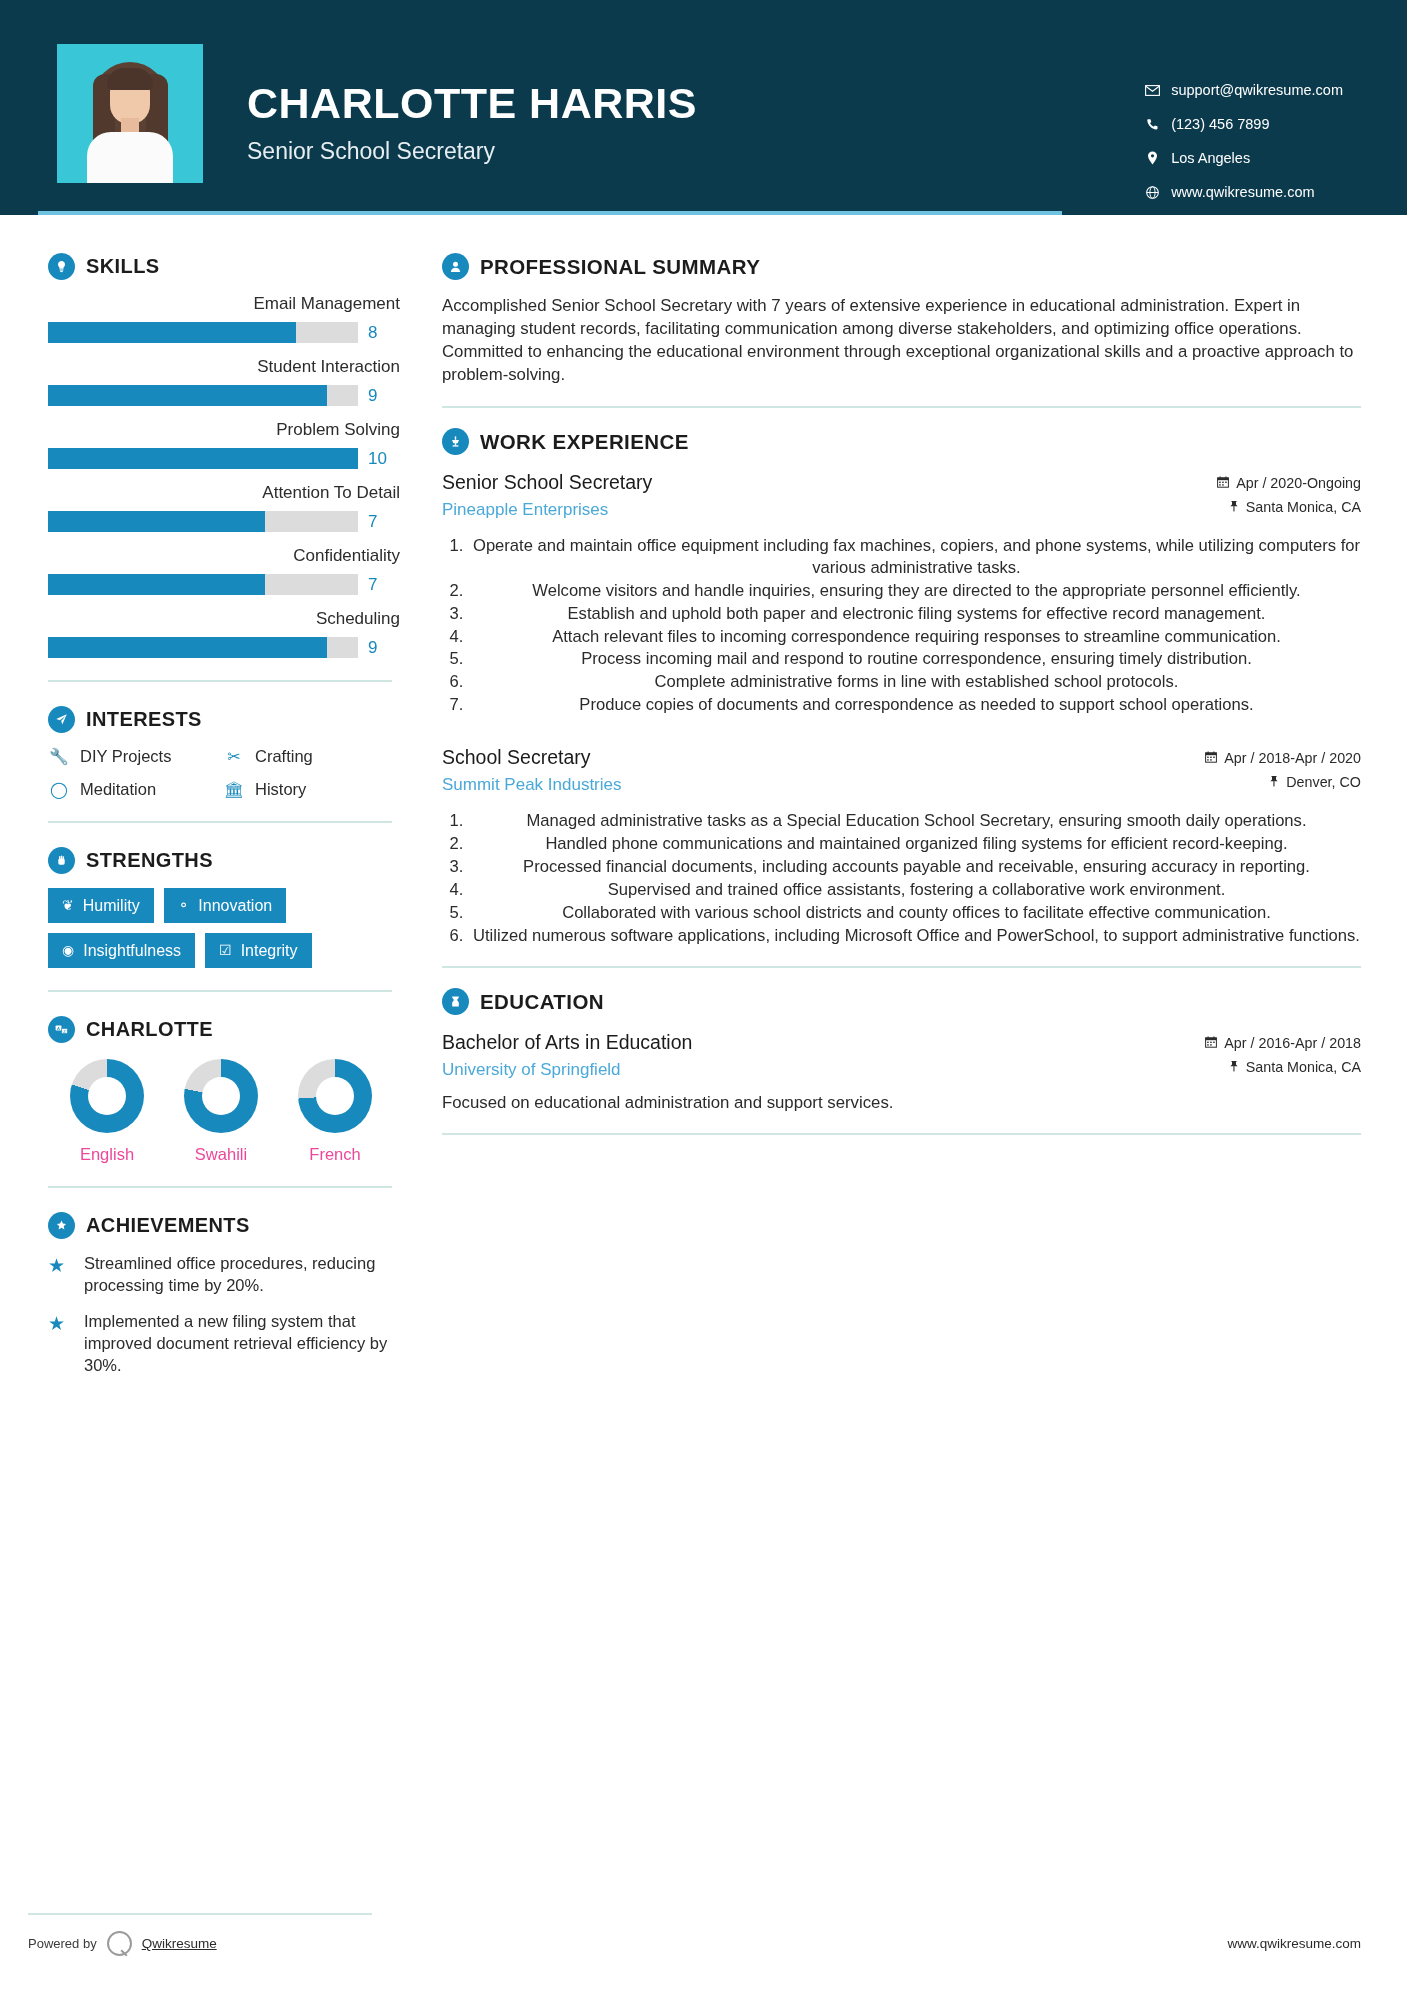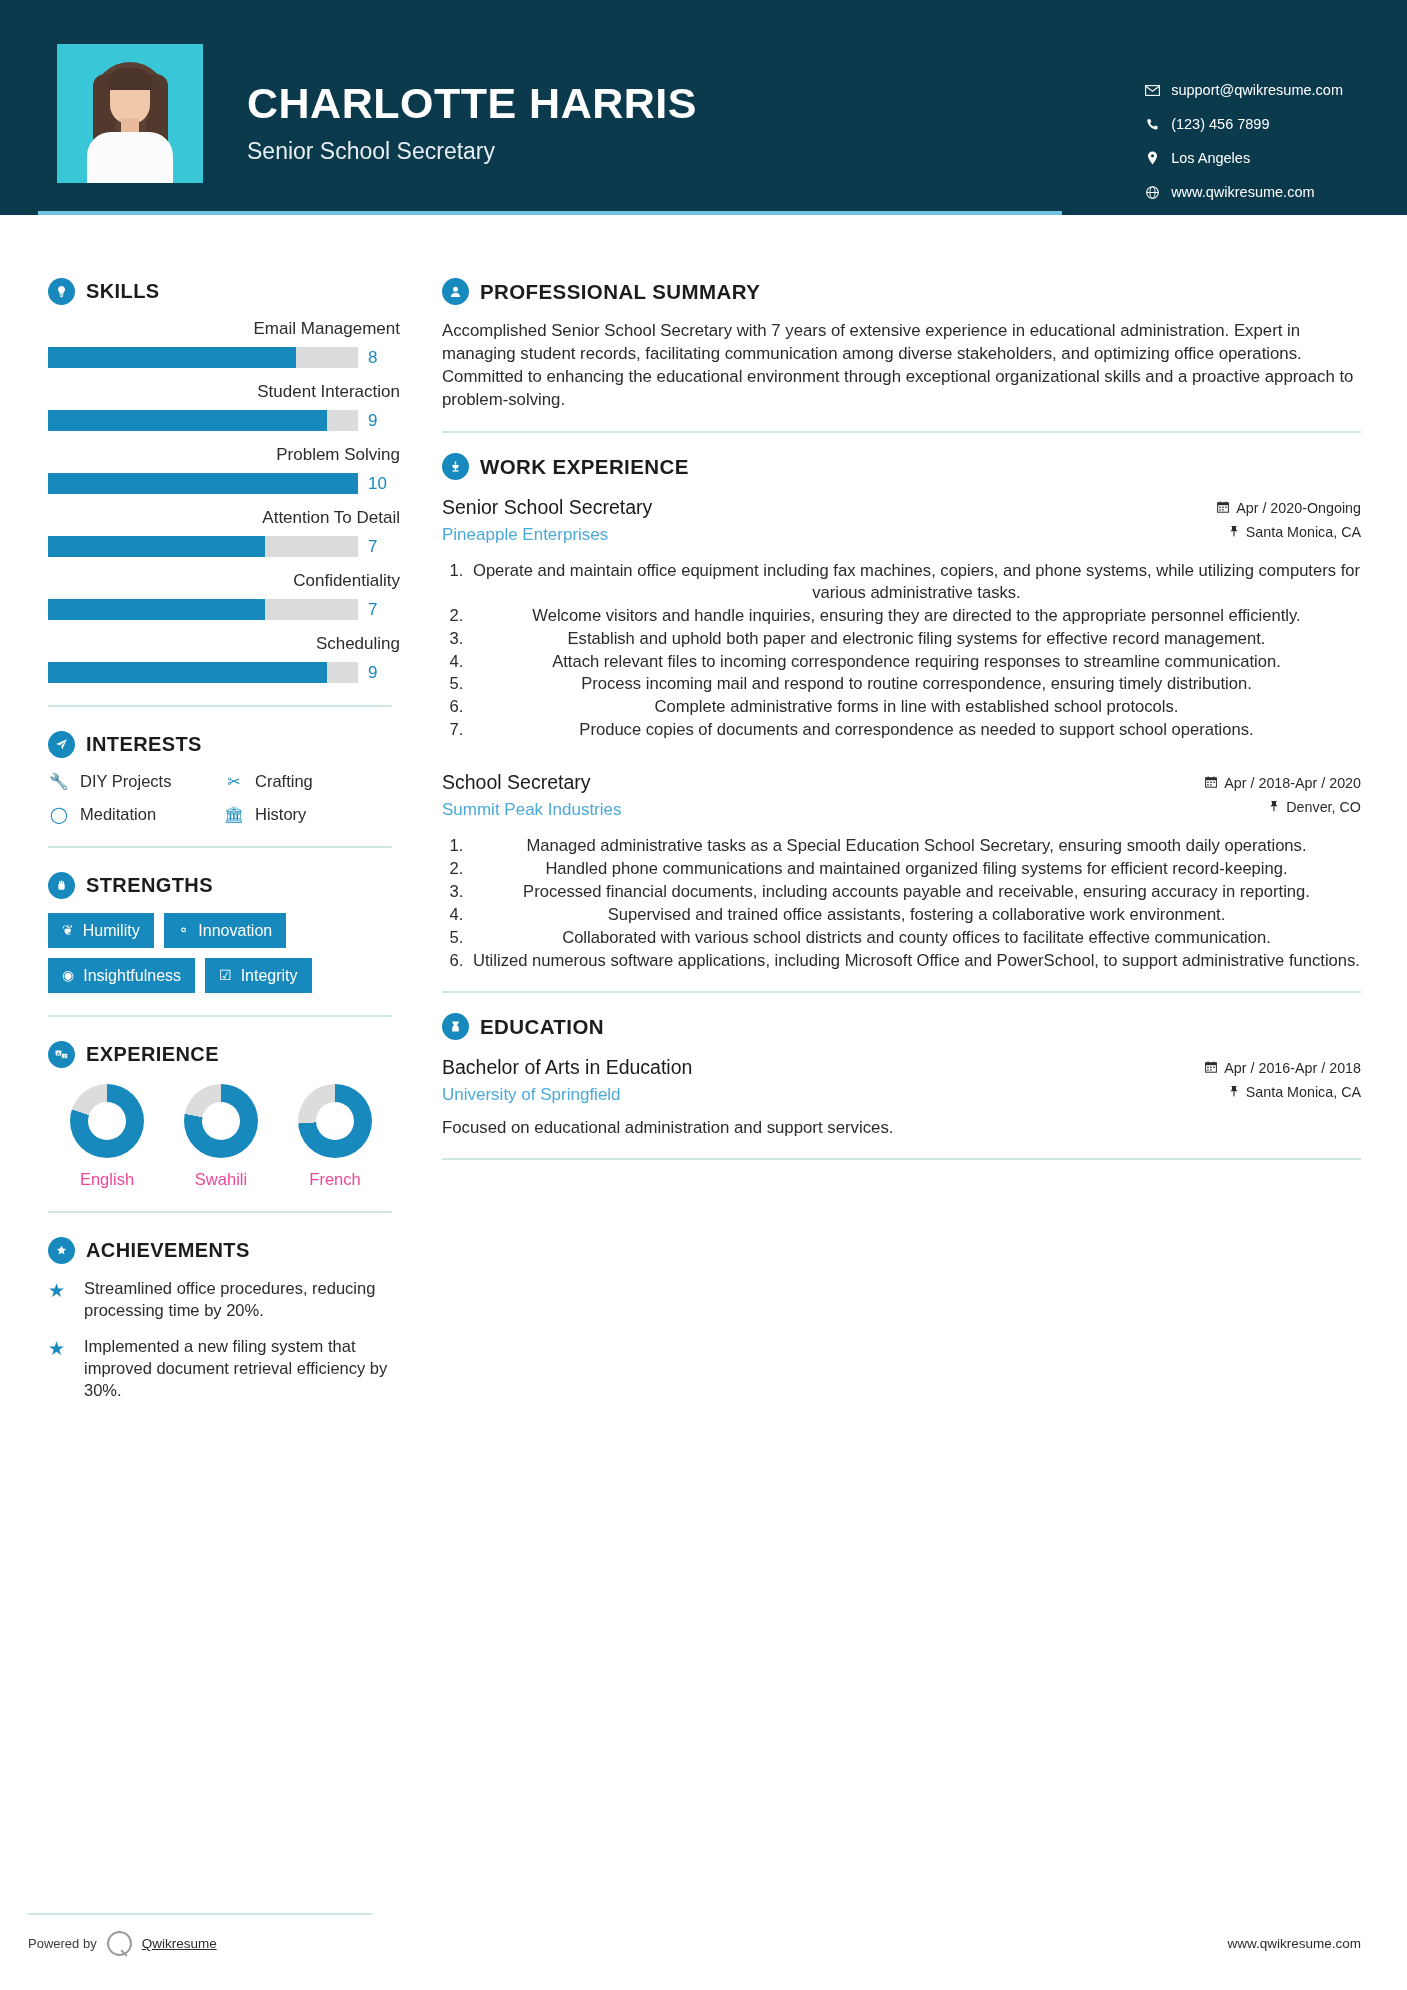--- a/index.html
+++ b/index.html
@@ -125,21 +125,21 @@
   .accent-strip {
     position: absolute;
     left: 38px;
     bottom: 0;
     width: 1024px;
     height: 4px;
     background: #6fc2e0;
   }
 
   
-  .body-wrap { display: flex; padding: 0; margin-top: 25px; }
+  .body-wrap { display: flex; padding: 0; }
   .sidebar {
     width: 400px;
     flex: 0 0 400px;
     padding: 38px 0 0 48px;
   }
   .main {
     flex: 1;
     padding: 38px 46px 0 42px;
     border-left: 0;
   }
@@ -567,21 +567,21 @@
       <div>
         <div class="sec-head">
           <span class="sec-ico">
             <svg width="15" height="15" viewBox="0 0 15 15">
                 <rect x="1.6" y="3.4" width="5.8" height="5.2" rx="0.8" fill="#fff"></rect>
                 <rect x="7.6" y="6.4" width="5.8" height="5.2" rx="0.8" fill="#fff" stroke="#1789bd" stroke-width="0.7"></rect>
                 <text x="4.5" y="7.9" font-size="4.4" fill="#1789bd" text-anchor="middle" font-family="sans-serif">A</text>
                 <text x="10.5" y="10.8" font-size="4.4" fill="#1789bd" text-anchor="middle" font-family="sans-serif">Z</text>
               </svg>
           </span>
-          <span class="sec-title">EXPERIENCE</span>
+          <span class="sec-title">CHARLOTTE</span>
         </div>
         <div class="langs" id="langs-list">
             <div class="lang">
               <div class="donut" style="background:conic-gradient(#1789bd 0deg 288deg, #dcdcdc 288deg 360deg)"></div>
               <div class="lang-name">English</div>
             </div>
             <div class="lang">
               <div class="donut" style="background:conic-gradient(#1789bd 0deg 281deg, #dcdcdc 281deg 360deg)"></div>
               <div class="lang-name">Swahili</div>
             </div>

